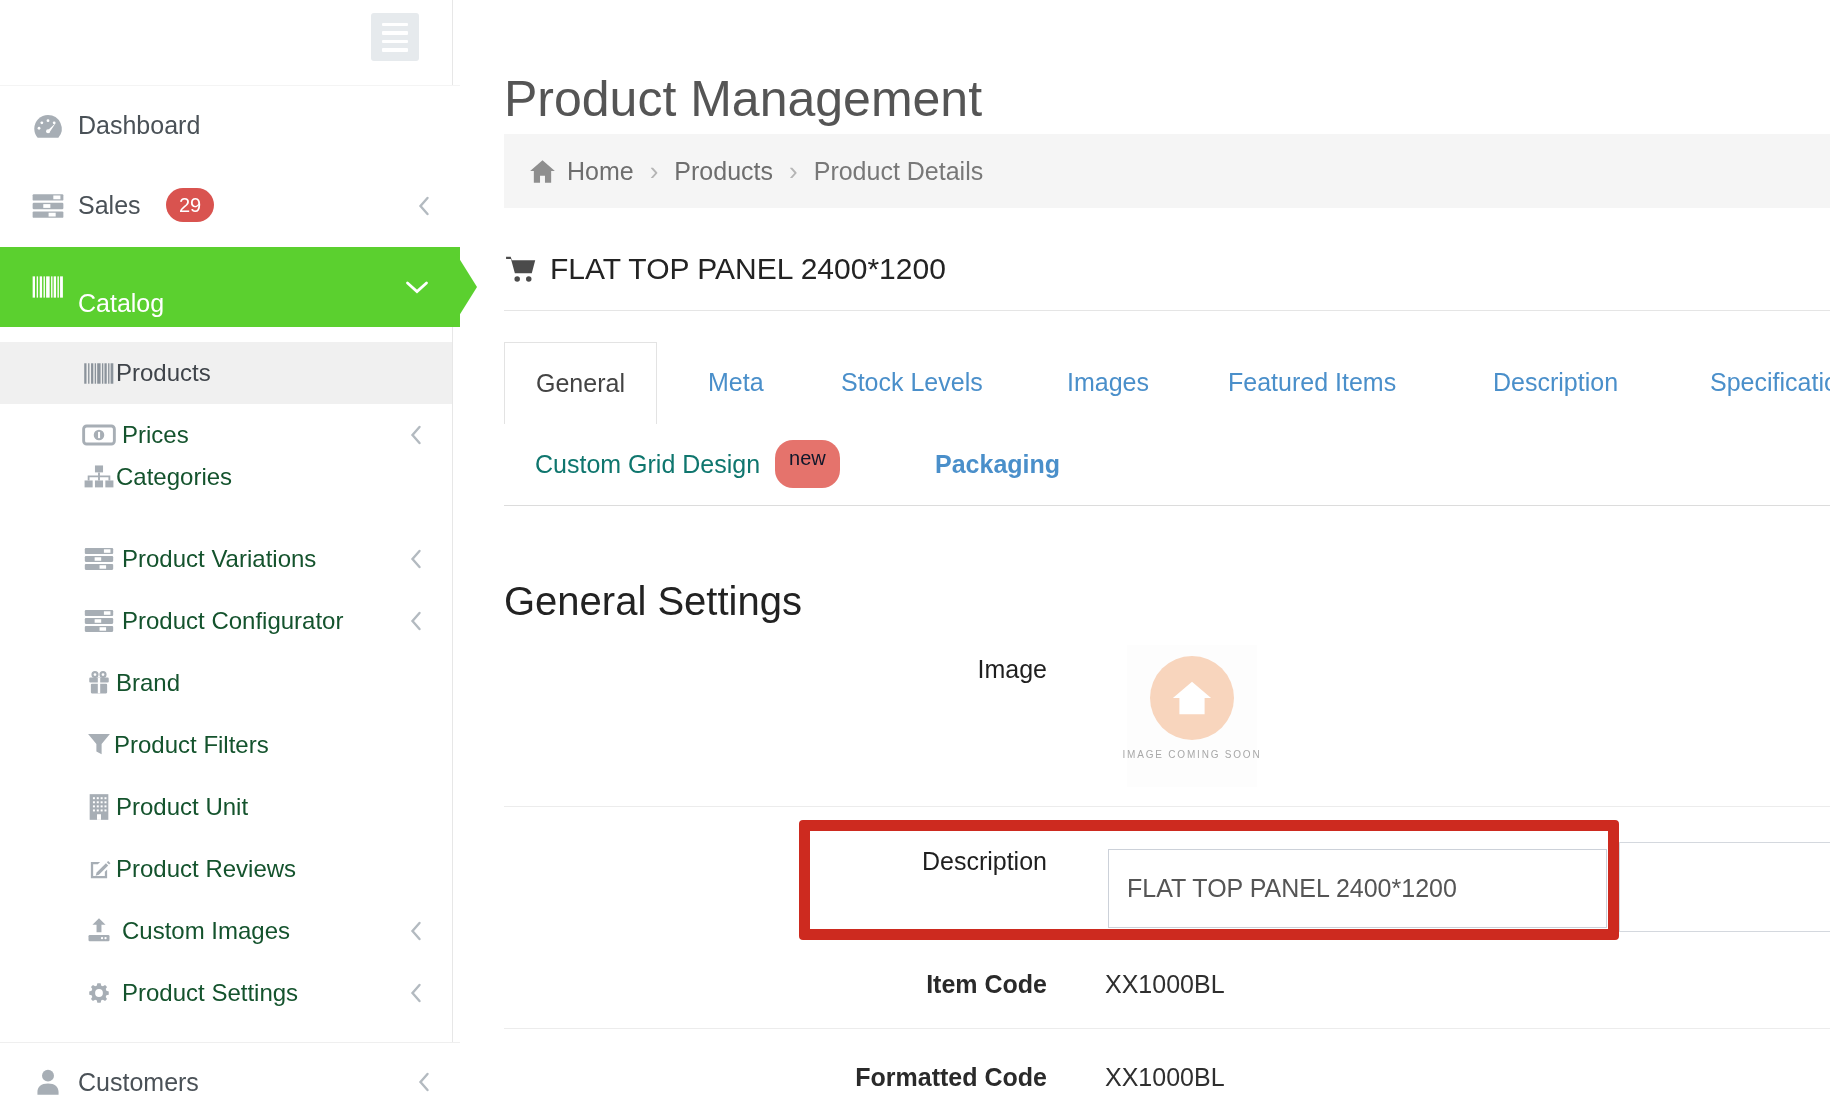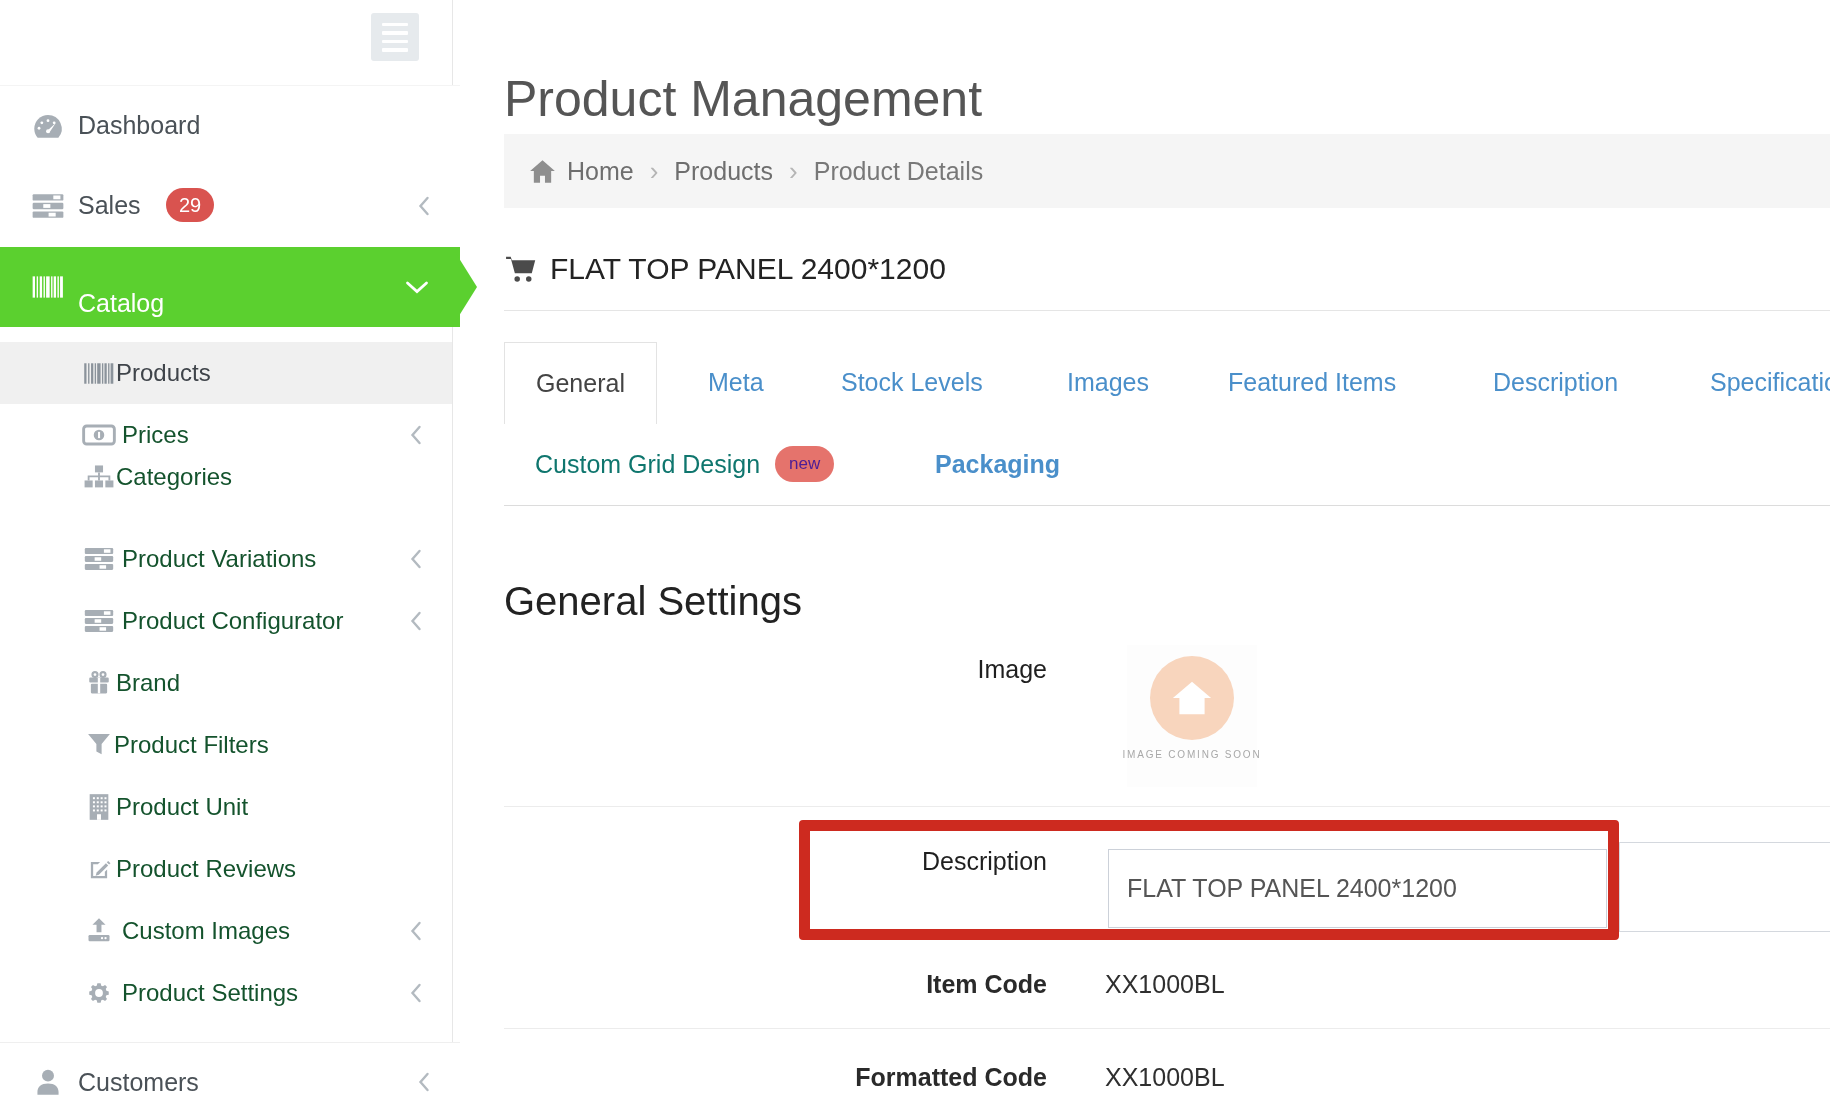--- a/index.html
+++ b/index.html
@@ -48,21 +48,21 @@
 
   
   .tab{position:absolute;top:342px;height:81px;line-height:81px;font-size:25px;color:#4a8fca;
        cursor:pointer;white-space:nowrap;}
   .tab.active{top:342px;background:#fff;border:1px solid #e3e3e3;border-bottom:none;
               padding:0 31px;color:#444;cursor:default;}
   .tab.r2{top:423px;height:82px;line-height:82px;font-weight:bold;}
   .tabs-row2-grid{position:absolute;left:535px;top:423px;height:82px;display:flex;
                   align-items:center;gap:15px;cursor:pointer;}
   .tabs-row2-grid .txt{font-size:25px;color:#0f766e;white-space:nowrap;}
-  .new-badge{background:#e5736c;color:#4c1d95;font-size:17px;height:36px;line-height:36px;
+  .new-badge{background:#e5736c;color:#0f172a;font-size:20px;height:48px;line-height:36px;
              padding:0 14px;border-radius:18px;}
   .tabs-bottom{position:absolute;left:504px;right:0;top:505px;height:1px;background:#dcdcdc;}
 
   .section-head{position:absolute;left:504px;top:546px;font-size:40px;font-weight:300;color:#222;}
 
   
   .flabel{position:absolute;left:504px;width:543px;text-align:right;font-size:25px;color:#1f1f1f;}
   .flabel.bold{font-weight:700;color:#2a2a2a;}
   .fvalue{position:absolute;left:1105px;font-size:25px;color:#2f2f2f;}
   .img-box{position:absolute;left:1127px;top:645px;width:130px;height:142px;background:#fdfdfd;

